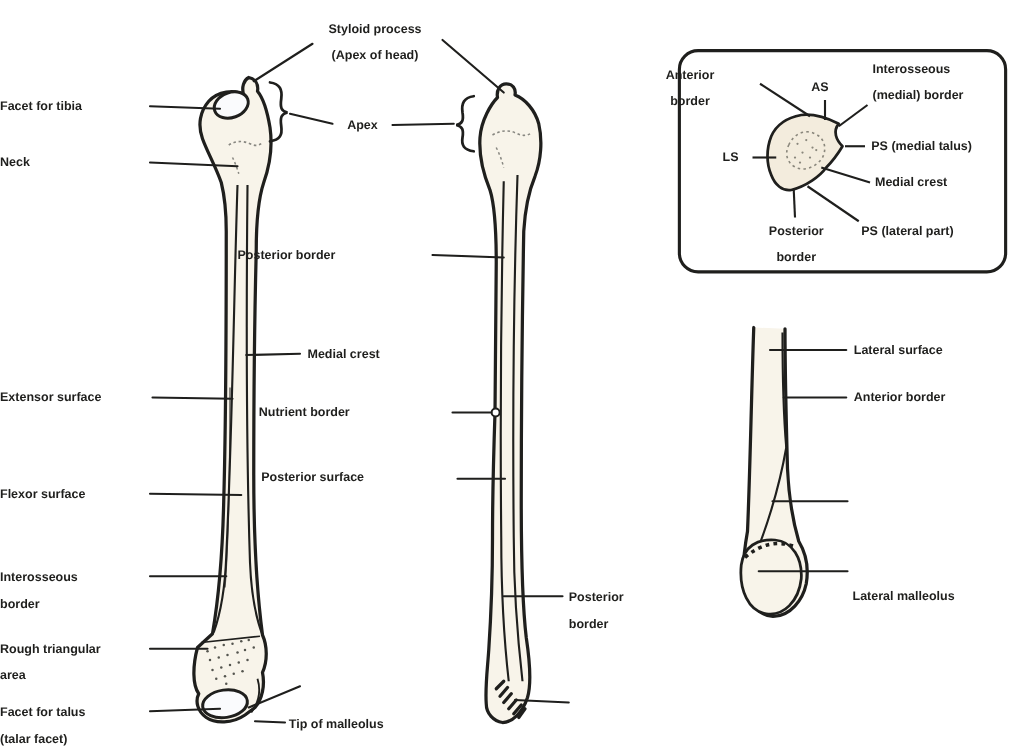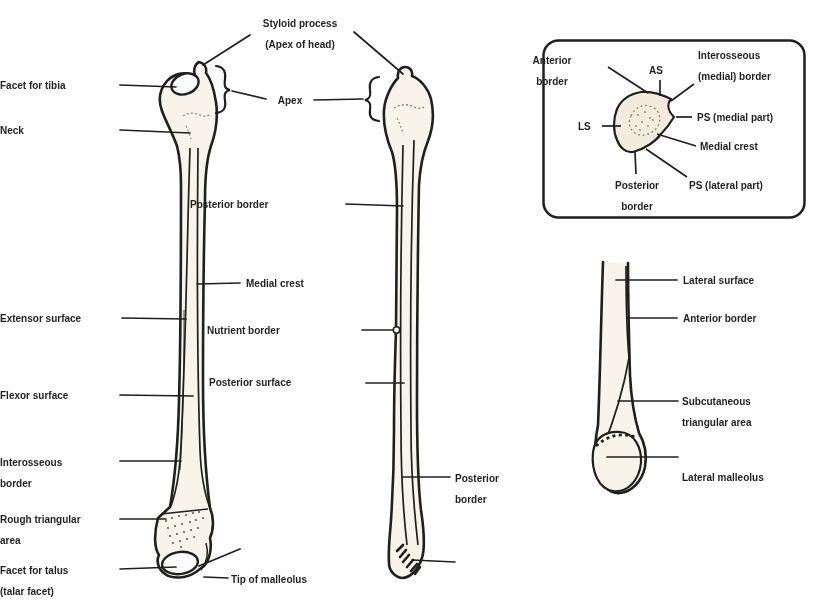--- a/index.html
+++ b/index.html
@@ -177,25 +177,23 @@
 <div class="lbl" style="left:231px;top:569px">Tip of malleolus</div>
 <div class="lbl" style="left:455px;top:468px">Posterior
 border</div>
 
 <div class="lbl c" style="left:517px;top:50px;width:70px">Anterior
 border</div>
 <div class="lbl" style="left:649px;top:60px">AS</div>
 <div class="lbl" style="left:698px;top:45px">Interosseous
 (medial) border</div>
 <div class="lbl" style="left:578px;top:116px">LS</div>
-<div class="lbl" style="left:697px;top:107px">PS (medial part)</div>
+<div class="lbl" style="left:697px;top:107px">PS (medial talus)</div>
 <div class="lbl" style="left:700px;top:136px">Medial crest</div>
 <div class="lbl c" style="left:602px;top:175px;width:70px">Posterior
 border</div>
 <div class="lbl" style="left:689px;top:175px">PS (lateral part)</div>
 
 <div class="lbl" style="left:683px;top:270px">Lateral surface</div>
 <div class="lbl" style="left:683px;top:308px">Anterior border</div>
-<div class="lbl" style="left:682px;top:391px">Subcutaneous
-triangular area</div>
 <div class="lbl" style="left:682px;top:467px">Lateral malleolus</div>
 
 </div>
 
 </body></html>

